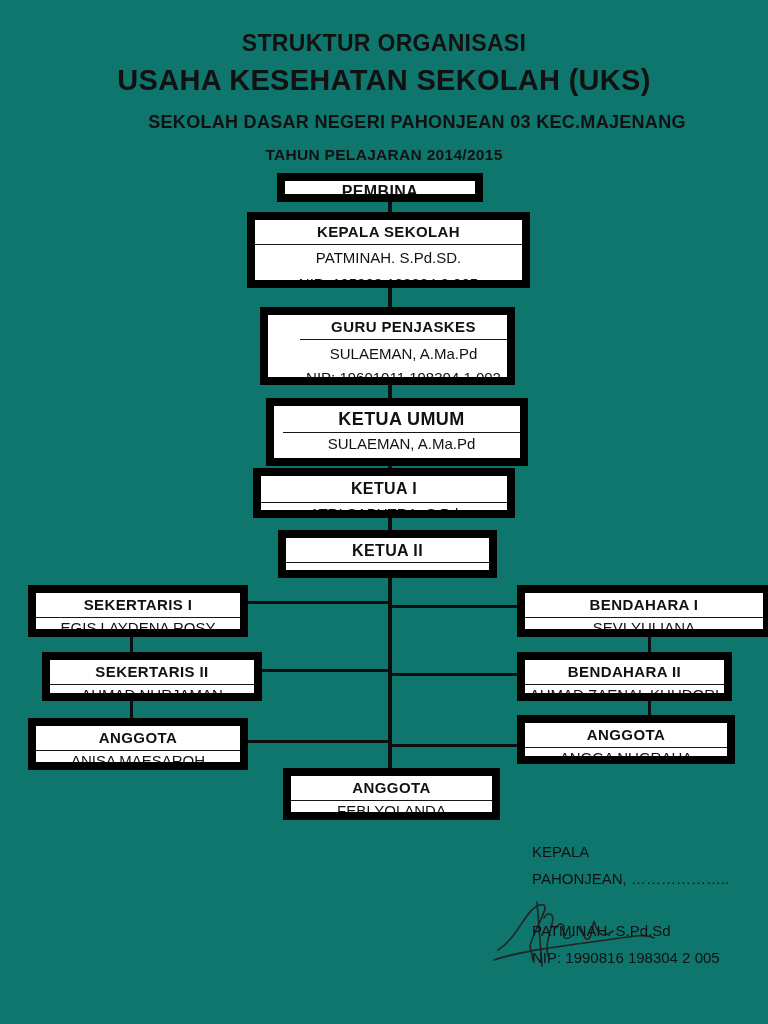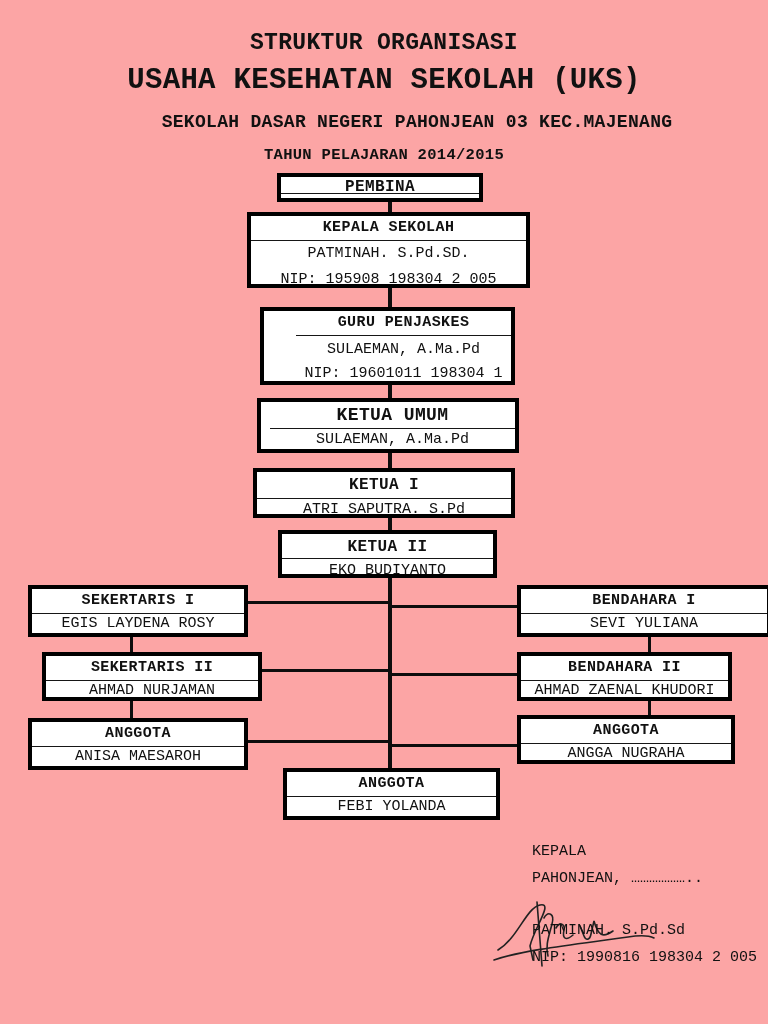--- a/index.html
+++ b/index.html
@@ -1,24 +1,24 @@
 <!DOCTYPE html>
 <html><head>
 <meta charset="utf-8">
 <style>
   html,body{margin:0;padding:0;background:#ffffff;}
-  #page{position:relative;width:768px;height:1024px;background:#fca5a5;overflow:hidden;
-        font-family:Liberation Mono, monospace;color:#111;}
+  #page{position:relative;width:768px;height:1024px;background:#0f766e;overflow:hidden;
+        font-family:Liberation Sans, sans-serif;color:#111;}
   .title{position:absolute;left:0;width:768px;text-align:center;font-weight:bold;letter-spacing:.3px;}
   .t1{top:30px;font-size:23px;}
   .t2{top:64px;font-size:29px;}
   .t3{top:112px;font-size:18px;padding-left:33px;}
   .t4{top:146px;font-size:15.5px;}
 
-  .obox{position:absolute;box-sizing:border-box;border:4px solid #000000;background:#fff;
+  .obox{position:absolute;box-sizing:border-box;border:8px solid #000000;background:#fff;
         overflow:hidden;text-align:center;}
   .hd{font-weight:bold;font-size:15px;line-height:24px;height:24px;overflow:hidden;
       border-bottom:1.5px solid #161616;letter-spacing:.4px;}
   .row{font-size:15px;line-height:19px;overflow:hidden;}
 
   .conn{position:absolute;background:#0d0d0d;}
 
   .sig{position:absolute;left:532px;top:838px;width:226px;font-size:15px;line-height:27px;}
   .sig div{white-space:nowrap;}
   .sig .name{margin-top:25px;}
@@ -60,21 +60,21 @@
     <div class="row" style="line-height:26px;">PATMINAH. S.Pd.SD.</div>
     <div class="row" style="line-height:26px;">NIP: 195908 198304 2 005</div>
   </div>
 
   <div class="obox" style="left:260px;top:307px;width:255px;height:78px;padding-left:32px;">
     <div class="hd">GURU PENJASKES</div>
     <div class="row" style="line-height:24px;padding-top:2px;">SULAEMAN, A.Ma.Pd</div>
     <div class="row" style="line-height:24px;">NIP: 19601011 198304 1 002</div>
   </div>
 
-  <div class="obox" style="left:257px;top:398px;width:262px;height:55px;padding-left:9px;">
+  <div class="obox" style="left:266px;top:398px;width:262px;height:68px;padding-left:9px;">
     <div class="hd" style="height:26px;line-height:26px;font-size:18px;">KETUA UMUM</div>
     <div class="row" style="line-height:21px;">SULAEMAN, A.Ma.Pd</div>
   </div>
 
   <div class="obox" style="left:253px;top:468px;width:262px;height:50px;">
     <div class="hd" style="height:26px;line-height:26px;font-size:16px;">KETUA I</div>
     <div class="row" style="line-height:22px;">ATRI SAPUTRA. S.Pd</div>
   </div>
 
   <div class="obox" style="left:278px;top:530px;width:219px;height:48px;">

